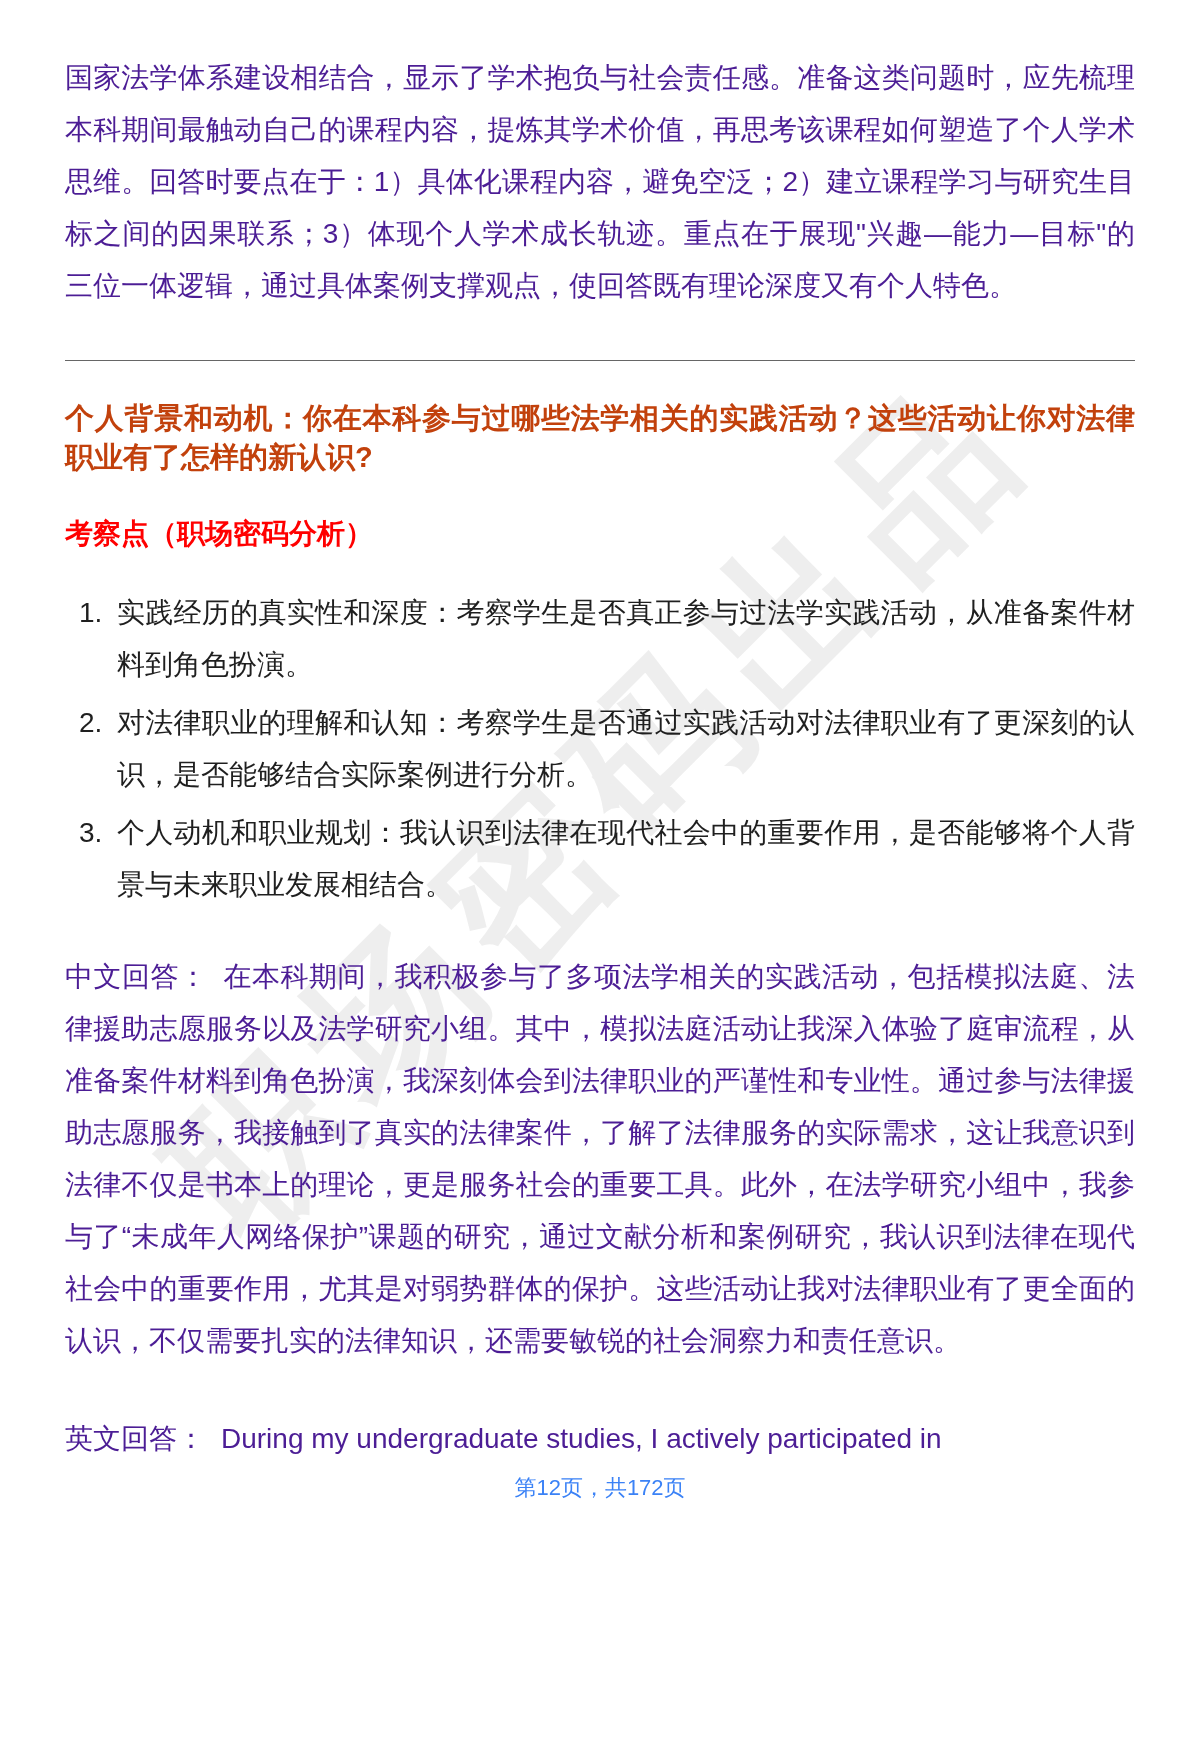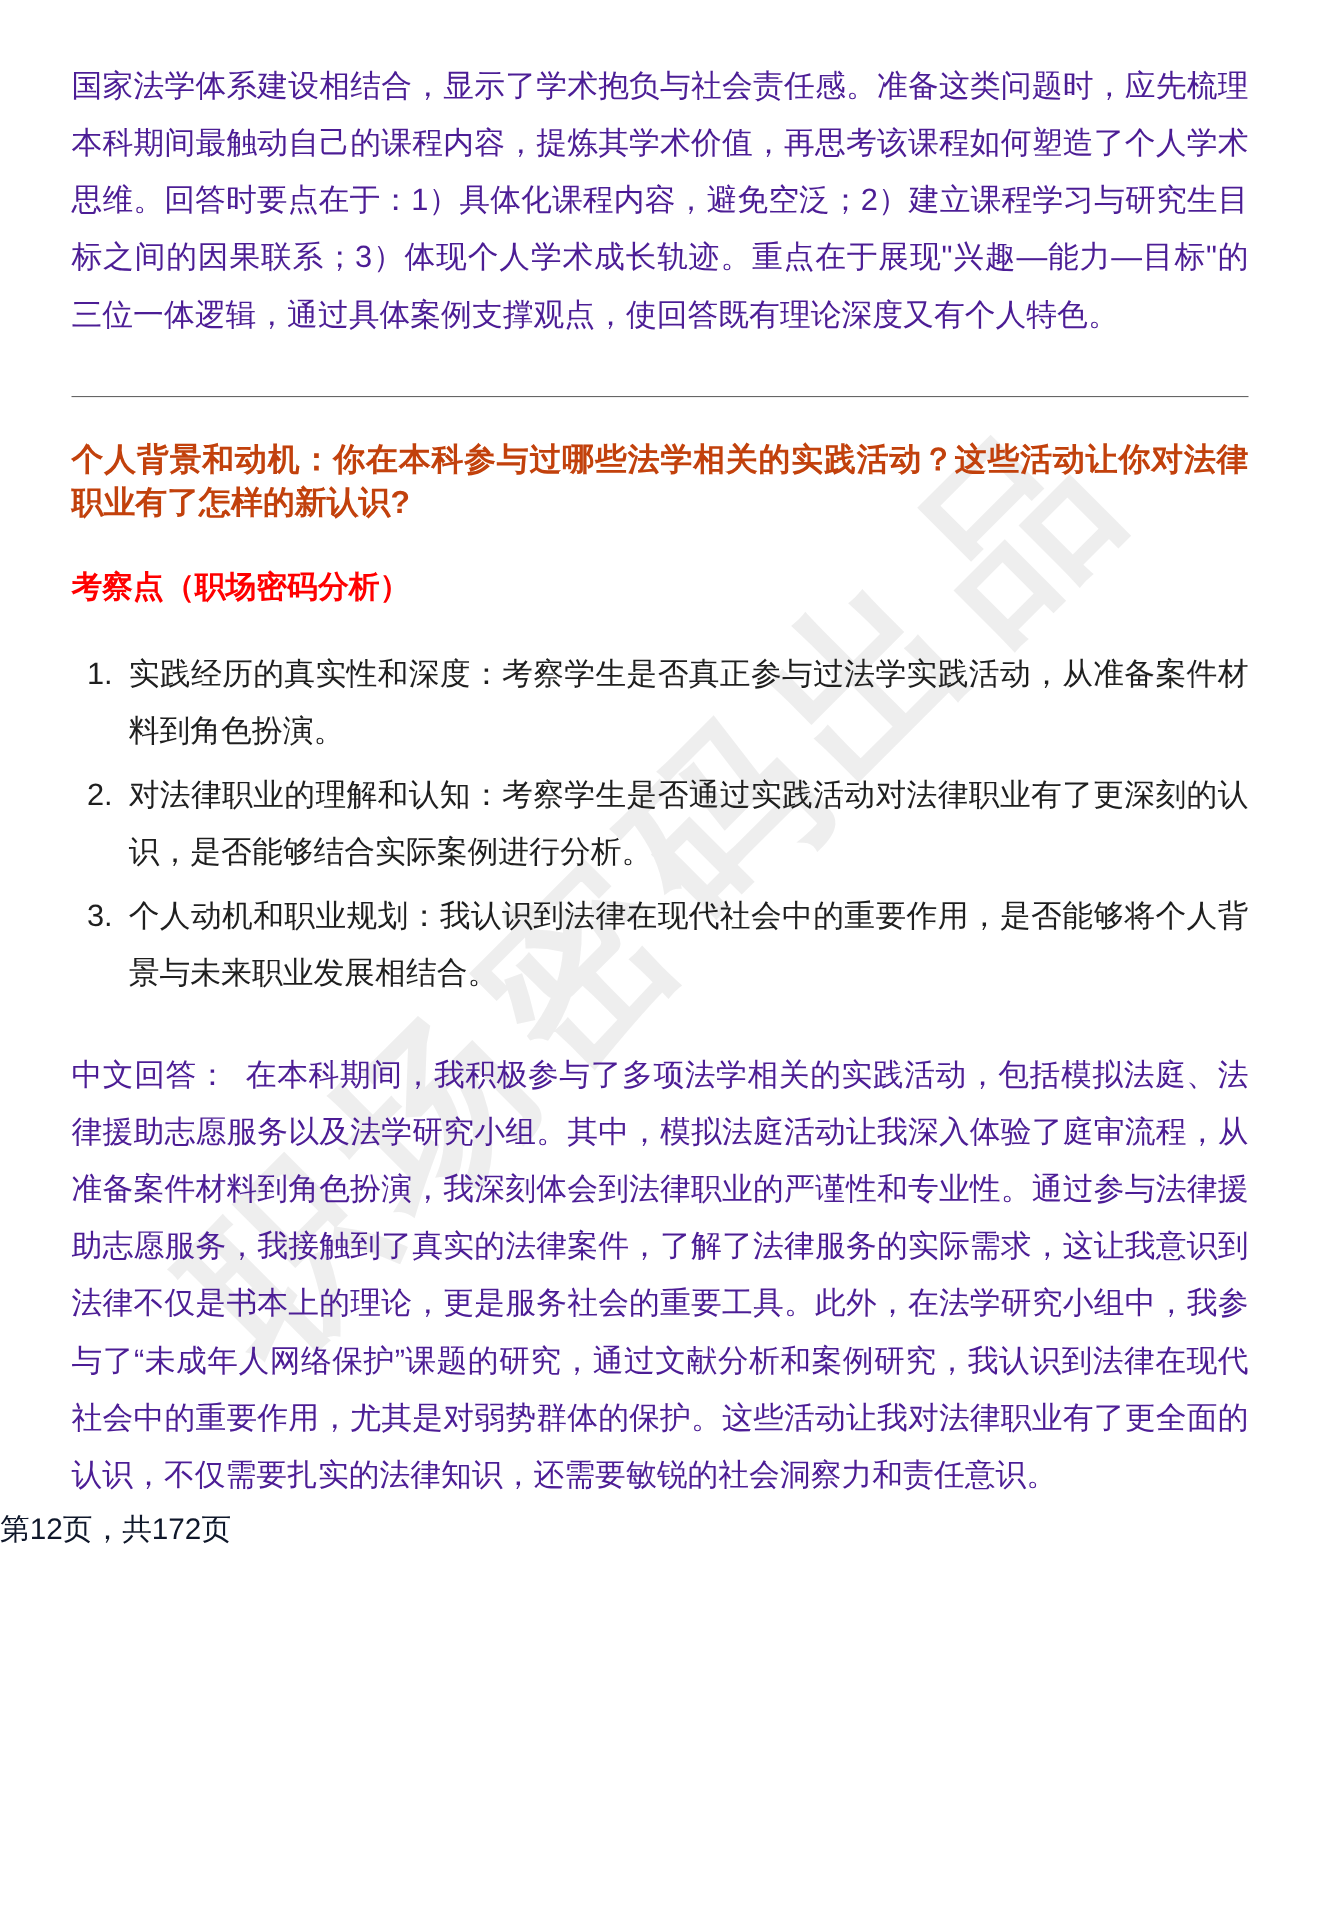--- a/index.html
+++ b/index.html
@@ -80,24 +80,24 @@
     line-height: 52px;
     text-align: justify;
   }
   .answer-cn { margin-top: 40px; }
   .answer-en { margin-top: 46px; }
   .answer-label { padding-right: 16px; }
   .footer {
     position: relative;
     z-index: 1;
     margin-top: 4px;
-    text-align: left;
-    font-size: 27px;
+    text-align: center;
+    font-size: 22px;
     line-height: 38px;
-    color: #0f172a;
+    color: #3b82f6;
   }
 </style>
 </head>
 <body>
 
 <div class="page">
 
   <div class="watermark">职场密码出品</div>
 
   <div class="content">
@@ -122,18 +122,21 @@
       <li class="checkpoint-item">
         <span class="num">3.</span>
         <span class="item-text">个人动机和职业规划：我认识到法律在现代社会中的重要作用，是否能够将个人背景与未来职业发展相结合。</span>
       </li>
     </ol>
 
     <p class="body-text answer-cn">
       <span class="answer-label">中文回答：</span><span>在本科期间，我积极参与了多项法学相关的实践活动，包括模拟法庭、法律援助志愿服务以及法学研究小组。其中，模拟法庭活动让我深入体验了庭审流程，从准备案件材料到角色扮演，我深刻体会到法律职业的严谨性和专业性。通过参与法律援助志愿服务，我接触到了真实的法律案件，了解了法律服务的实际需求，这让我意识到法律不仅是书本上的理论，更是服务社会的重要工具。此外，在法学研究小组中，我参与了“未成年人网络保护”课题的研究，通过文献分析和案例研究，我认识到法律在现代社会中的重要作用，尤其是对弱势群体的保护。这些活动让我对法律职业有了更全面的认识，不仅需要扎实的法律知识，还需要敏锐的社会洞察力和责任意识。</span>
     </p>
 
+    <p class="body-text answer-en">
+      <span class="answer-label">英文回答：</span><span>During my undergraduate studies, I actively participated in</span>
+    </p>
 
   </div>
 
   <div class="footer">第12页，共172页</div>
 
 </div>
 
 </body></html>

